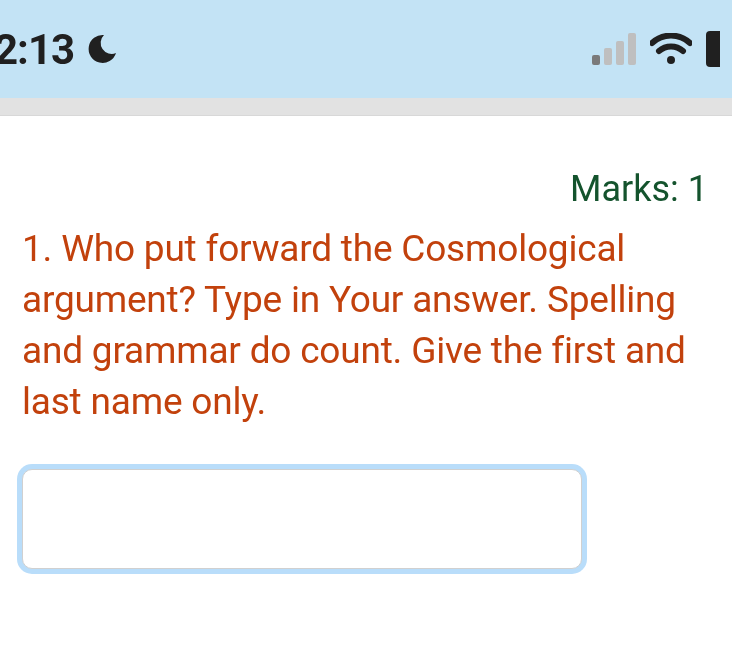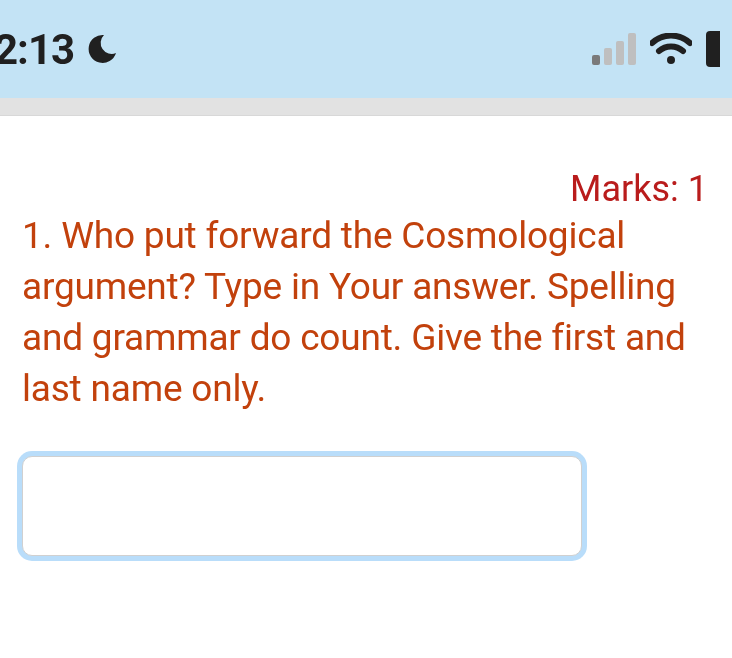--- a/index.html
+++ b/index.html
@@ -59,22 +59,22 @@
       height: 18px;
       background: #e2e2e2;
       border-bottom: 1px solid #d8d8d8;
     }
     .content {
       padding: 52px 22px 0 22px;
     }
     .marks {
       text-align: right;
       font-size: 36px;
-      color: #b91c1c;
-      margin-bottom: 0;
+      color: #14532d;
+      margin-bottom: 13px;
       padding-right: 2px;
     }
     .question {
       font-size: 37px;
       line-height: 1.38;
       color: #c2410c;
       letter-spacing: -0.2px;
     }
     .answer-input {
       margin-top: 42px;

